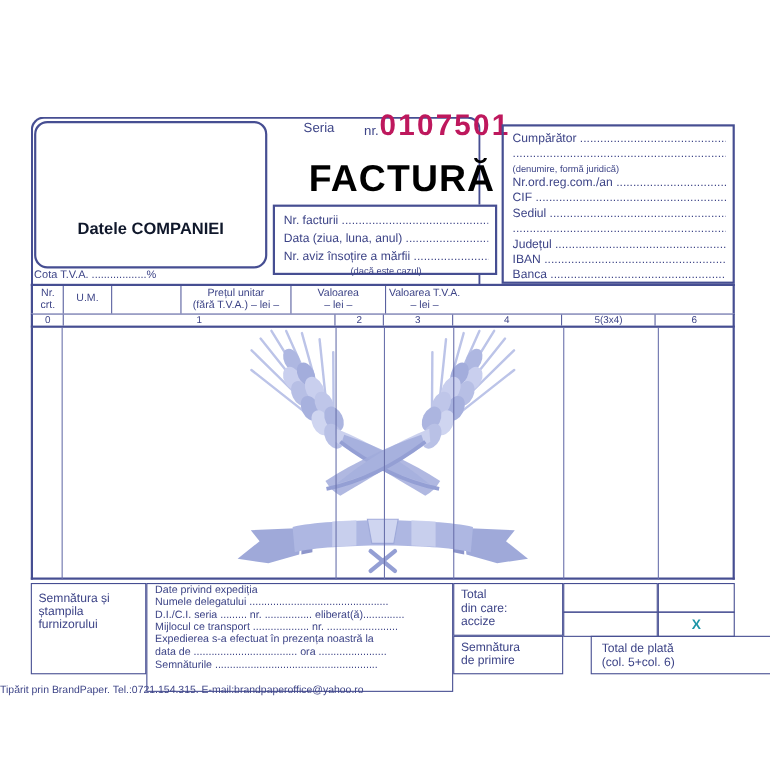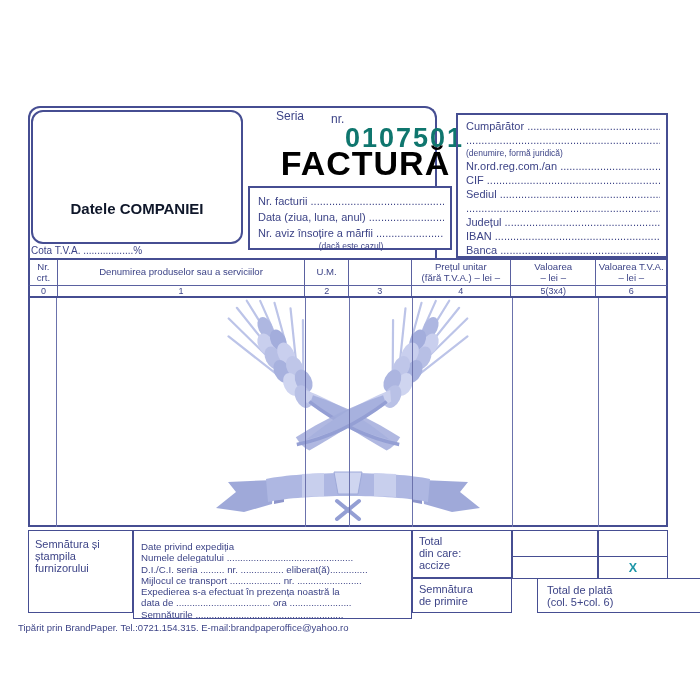--- a/index.html
+++ b/index.html
@@ -9,21 +9,21 @@
   .pre{white-space:pre-line;}
   .nowrap{white-space:nowrap;overflow:hidden;}
 
   
   .zone-top{left:28px;top:106px;width:405px;height:152px;border:2px solid #464e92;
             border-radius:12px 12px 0 0;border-bottom:none;}
   .company-box{left:31px;top:110px;width:208px;height:130px;border:2px solid #464e92;border-radius:12px;}
   .company-label{left:0;right:0;top:88px;text-align:center;font-weight:bold;font-size:15px;color:#0f172a;}
   .seria{left:276px;top:109px;font-size:12px;}
   .nrlbl{left:331px;top:112px;font-size:12px;}
-  .serial{left:345px;top:99px;font-size:27px;font-weight:bold;letter-spacing:2px;color:#0f766e;margin-top:24px;}
+  .serial{left:345px;top:99px;font-size:27px;font-weight:bold;letter-spacing:2px;color:#be185d;}
   .title{left:258px;top:144px;width:215px;text-align:center;font-size:34px;font-weight:bold;
          color:#000000;letter-spacing:1px;}
   .invoice-box{left:248px;top:186px;width:204px;height:64px;border:2px solid #464e92;background:#fff;
                font-size:11px;line-height:16px;padding:5px 6px 0 8px;box-sizing:border-box;}
   .invoice-box .cap{font-size:8.5px;line-height:11px;text-align:center;}
   .buyer-panel{left:456px;top:113px;width:212px;height:145px;border:2px solid #464e92;
                font-size:11px;line-height:14px;padding:4px 6px 0 8px;box-sizing:border-box;}
   .buyer-panel .cap{font-size:8.5px;line-height:12px;text-align:left;}
   .cota{left:31px;top:245px;font-size:10px;}
 
@@ -39,31 +39,31 @@
       border-right:1px solid #5a61a0;box-sizing:border-box;}
   .c0{width:28px;} .c1{width:249px;} .c2{width:44px;} .c3{width:63px;}
   .c4{width:100px;} .c5{width:86px;} .c6{width:70px;border-right:none !important;}
   .tbody{left:28px;top:298px;width:640px;height:229px;border-left:2px solid #464e92;
          border-right:2px solid #464e92;border-bottom:2px solid #464e92;box-sizing:border-box;}
   .vline{top:298px;width:1px;height:229px;background:#6b72ac;}
 
   
   .cell{border:1.5px solid #464e92;box-sizing:border-box;font-size:11px;line-height:12px;}
   .supplier{left:28px;top:530px;width:105px;height:83px;padding:7px 4px 0 6px;}
-  .shipping{left:133px;top:530px;width:279px;height:89px;padding:10px 4px 0 7px;
+  .shipping{left:133px;top:530px;width:279px;height:99px;padding:0 4px 0 7px;
             font-size:9.7px;line-height:11.3px;}
   .totlabel{left:412px;top:530px;width:100px;height:48px;padding:4px 4px 0 6px;}
   .tot-c5a{left:512px;top:530px;width:86px;height:27px;}
   .tot-c6a{left:598px;top:530px;width:70px;height:27px;}
   .tot-c5b{left:512px;top:556px;width:86px;height:23px;}
   .tot-c6b{left:598px;top:556px;width:70px;height:23px;display:flex;align-items:center;
            justify-content:center;color:#1e96a8;font-size:12.5px;font-weight:bold;}
   .receive{left:412px;top:578px;width:100px;height:35px;padding:4px 4px 0 6px;}
   .totalpay{left:537px;top:578px;width:188px;height:35px;padding:5px 4px 0 9px;}
-  .footer{left:18px;top:622px;font-size:9.5px;color:#3d4487;}
+  .footer{left:0;top:622px;font-size:9.5px;color:#3d4487;}
   .wm{left:178px;top:294px;opacity:0.95;}
 </style>
 </head>
 <body>
 
 <div class="page">
 
   <div class="abs zone-top"></div>
 
   <div class="abs company-box">
@@ -94,21 +94,20 @@
     <div class="nowrap">Județul .......................................................</div>
     <div class="nowrap">IBAN .........................................................</div>
     <div class="nowrap">Banca ........................................................</div>
   </div>
 
   <div class="abs cota">Cota T.V.A. ..................%</div>
 
   <div class="abs thead">
     <div class="hc c0">Nr.
 crt.</div>
-    <div class="hc c1">Denumirea produselor sau a serviciilor</div>
     <div class="hc c2">U.M.</div>
     <div class="hc c3"></div>
     <div class="hc c4">Prețul unitar
 (fără T.V.A.) – lei –</div>
     <div class="hc c5">Valoarea
 – lei –</div>
     <div class="hc c6">Valoarea T.V.A.
 – lei –</div>
   </div>
   <div class="abs tnums">

